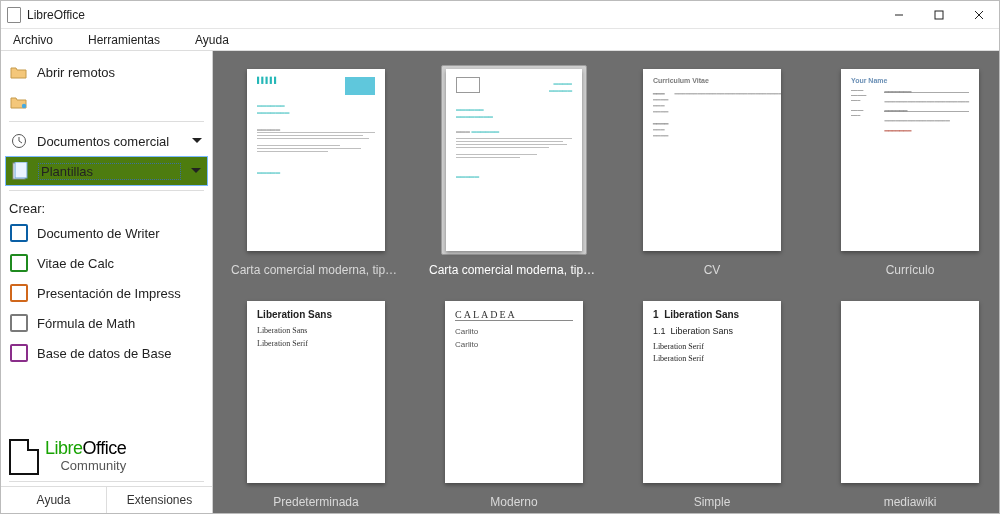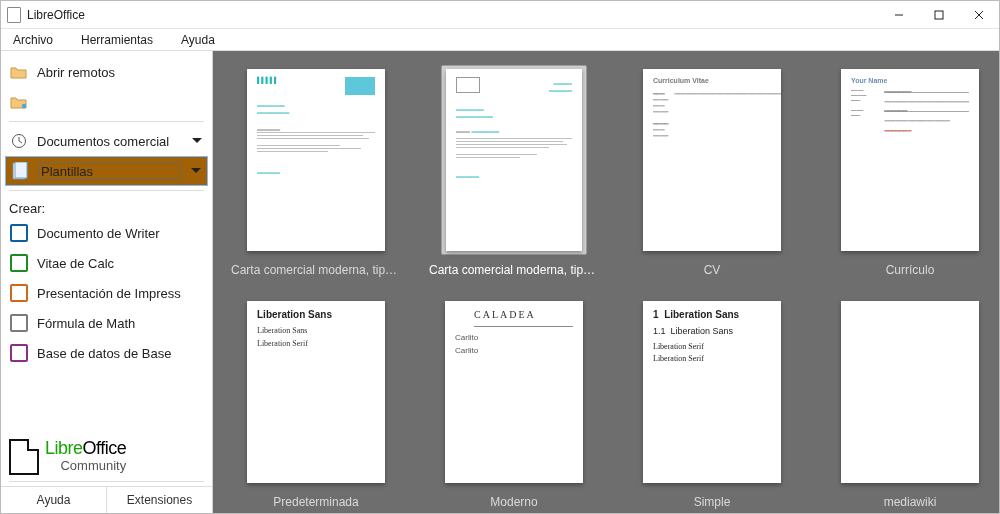--- a/index.html
+++ b/index.html
@@ -5,32 +5,32 @@
   * { box-sizing: border-box; margin: 0; padding: 0; font-family: "Segoe UI", Tahoma, sans-serif; }
   body { width: 1000px; height: 514px; overflow: hidden; background: #fff; display: flex; flex-direction: column; border: 1px solid #bbb; }
   
   .titlebar { height: 28px; display: flex; align-items: center; padding: 0 0 0 6px; background: #fff; border-bottom: 1px solid #e5e5e5; }
   .titlebar .doc-icon { width: 14px; height: 16px; border: 1px solid #888; border-radius: 1px; margin-right: 6px; }
   .titlebar .title { font-size: 12px; color: #222; flex: 0 0 auto; }
   .titlebar .spacer { flex: 1; }
   .winbtn { width: 40px; height: 28px; display: flex; align-items: center; justify-content: center; }
   .winbtn svg { width: 10px; height: 10px; }
   
-  .menubar { height: 22px; display: flex; align-items: center; padding: 0 4px; font-size: 12px; gap: 12px; border-bottom: 1px solid #ddd; }
+  .menubar { height: 22px; display: flex; align-items: center; padding: 0 4px; font-size: 12px; gap: 19px; border-bottom: 1px solid #ddd; }
   .menubar .menuitm { padding: 2px 8px; color: #222; }
   .menubar .menuitm u { text-decoration: underline; }
   
   .main { flex: 1; display: flex; min-height: 0; }
   
   .sidebar { width: 212px; background: #fff; border-right: 1px solid #d0d0d0; display: flex; flex-direction: column; padding: 6px 0 0 0; }
   .side-item { display: flex; align-items: center; height: 30px; padding: 0 8px; font-size: 13px; color: #222; gap: 8px; }
   .side-item .icon { width: 20px; height: 18px; flex: 0 0 20px; display: flex; align-items: center; justify-content: center; }
   .side-item .label { flex: 1; white-space: nowrap; overflow: hidden; text-overflow: ellipsis; }
   .side-item .chev { width: 14px; display:flex; align-items:center; justify-content:center; }
-  .side-item.selected { background: #a16207; border: 1px solid #7abaff; margin: 0 4px; padding: 0 4px; }
+  .side-item.selected { background: #4d7c0f; border: 1px solid #7abaff; margin: 0 4px; padding: 0 4px; }
   .side-item.selected .label { border: 1px dotted #3a6fa0; padding: 0 2px; }
   .side-sep { height: 1px; background: #ddd; margin: 4px 8px; }
   .side-heading { font-size: 13px; color: #222; padding: 6px 8px 2px; }
   .logo-block { margin-top: auto; padding: 4px 8px 2px; display: flex; gap: 6px; align-items: flex-start; }
   .logo-doc { width: 30px; height: 36px; border: 2px solid #111; position: relative; }
   .logo-doc::after { content: ""; position: absolute; right: -2px; top: -2px; width: 10px; height: 10px; background: #fff; border-left: 2px solid #111; border-bottom: 2px solid #111; }
   .logo-txt { display: flex; flex-direction: column; line-height: 1; }
   .logo-txt .big { font-size: 18px; font-weight: 400; letter-spacing: -0.5px; }
   .logo-txt .big .green { color: #18a303; }
   .logo-txt .small { font-size: 13px; color: #555; align-self: flex-end; margin-top: 2px; }
@@ -297,21 +297,21 @@
         </div>
             </div>
           </div>
         <div class="caption">Predeterminada</div>
       </div>
 
       <div class="tpl">
         <div class="thumb-wrap">
             <div class="thumb">
               <div class="blockpad">
-          <div class="t-serif" style="font-size:10px;letter-spacing:2px;color:#333;border-bottom:1px solid #8a8a8a;padding-bottom:6px;margin-left:19px;">CALADEA</div>
+          <div class="t-serif" style="font-size:10px;letter-spacing:2px;color:#333;border-bottom:1px solid #8a8a8a;padding-bottom:0;">CALADEA</div>
           <div class="t-sans" style="font-size:8px;color:#555;margin-top:6px;">Carlito</div>
           <div class="t-sans" style="font-size:8px;color:#555;margin-top:4px;">Carlito</div>
         </div>
             </div>
           </div>
         <div class="caption">Moderno</div>
       </div>
 
       <div class="tpl">
         <div class="thumb-wrap">

